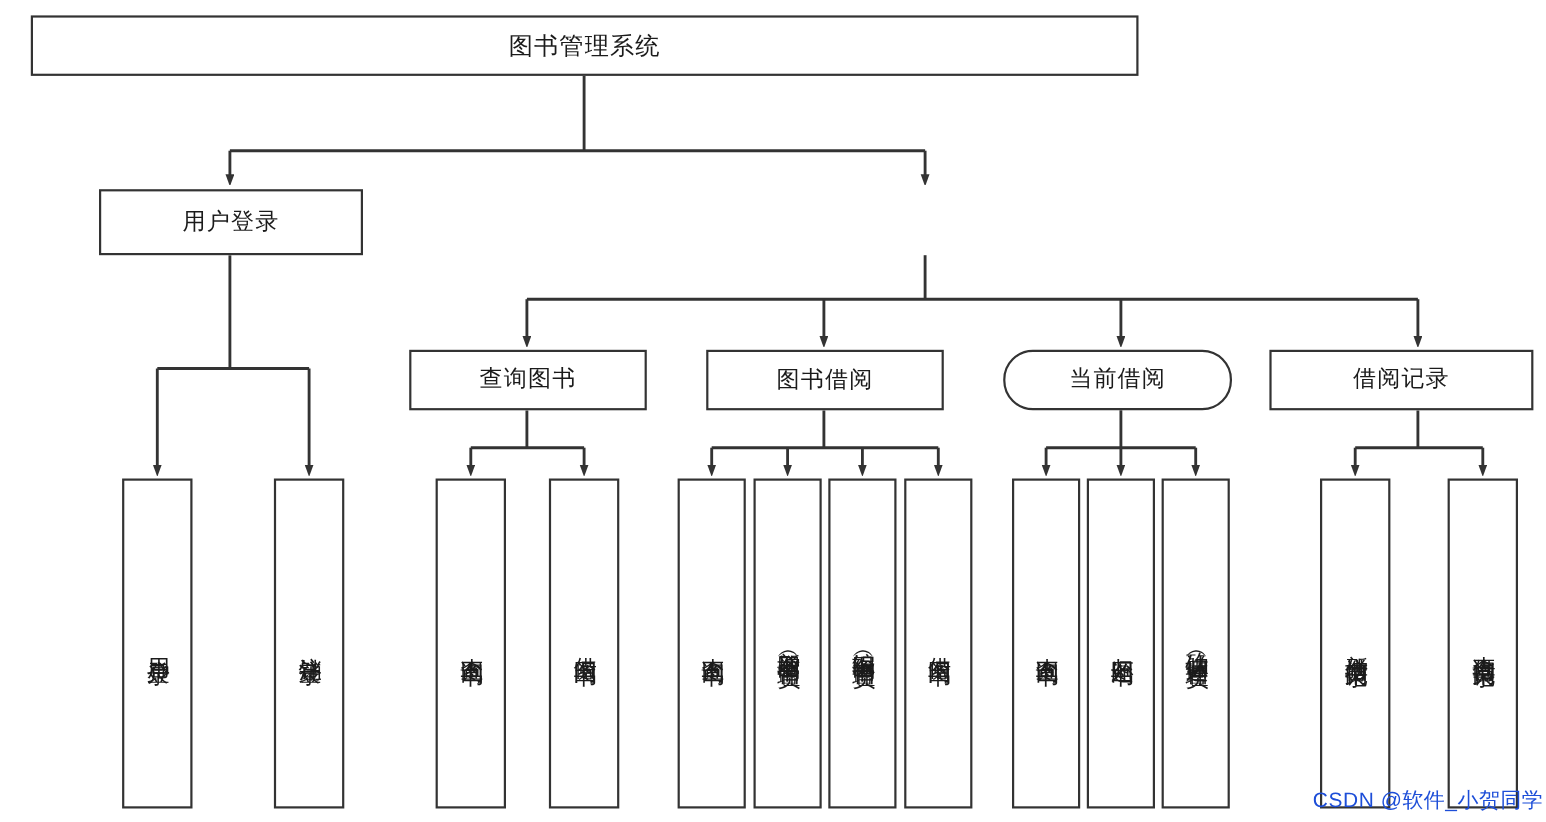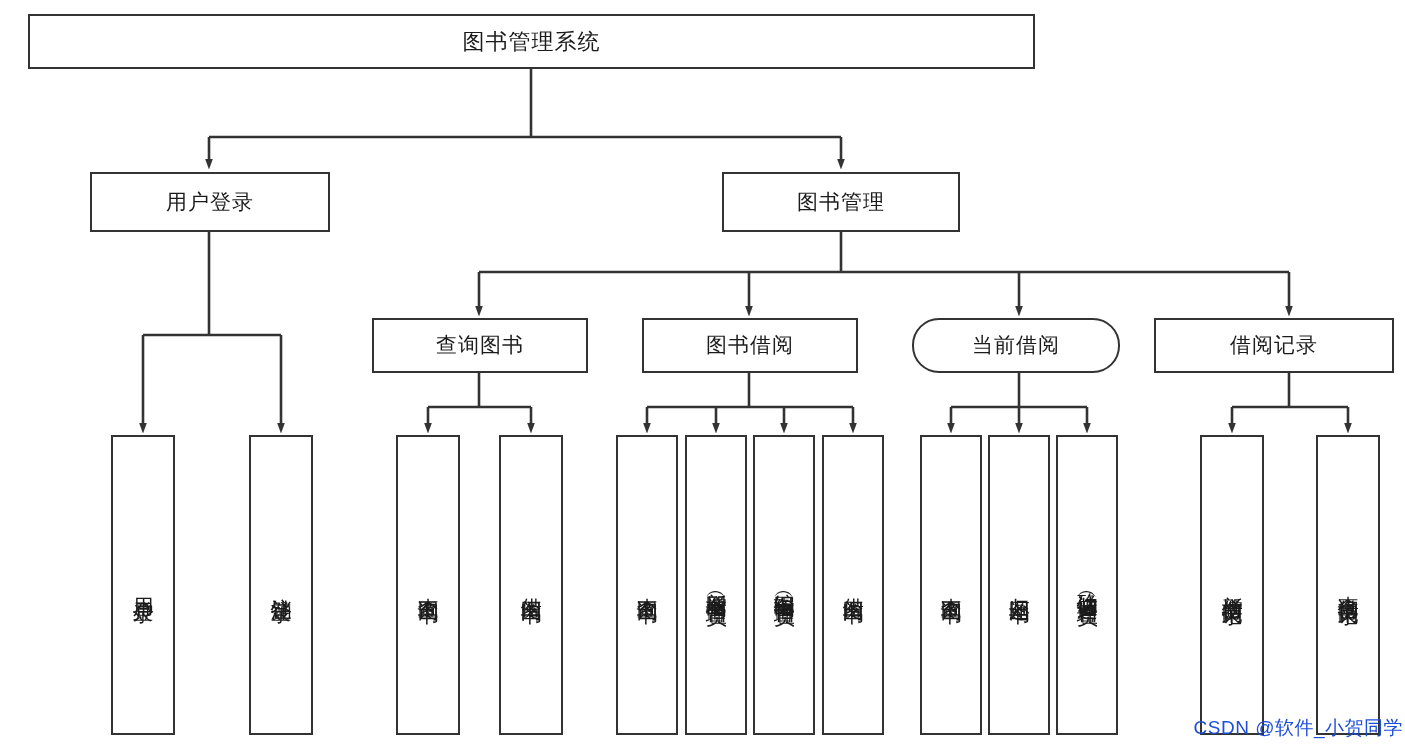--- a/index.html
+++ b/index.html
@@ -112,23 +112,20 @@
     </g>
   </svg>
 
   <div class="node root" style="left:18px;top:14px;width:1007px;height:55px;">
     <span class="label">图书管理系统</span>
   </div>
 
   <div class="node" style="left:80px;top:172px;width:240px;height:60px;">
     <span class="label">用户登录</span>
   </div>
-  <div class="node" style="left:712px;top:172px;width:238px;height:60px;">
-    <span class="label">图书管理</span>
-  </div>
 
   <div class="node" style="left:362px;top:318px;width:216px;height:55px;">
     <span class="label">查询图书</span>
   </div>
   <div class="node" style="left:632px;top:318px;width:216px;height:55px;font-family:Liberation Serif, serif;">
     <span class="label">图书借阅</span>
   </div>
   <div class="node" style="left:902px;top:318px;width:208px;height:55px;border-radius:27px;">
     <span class="label">当前借阅</span>
   </div>

